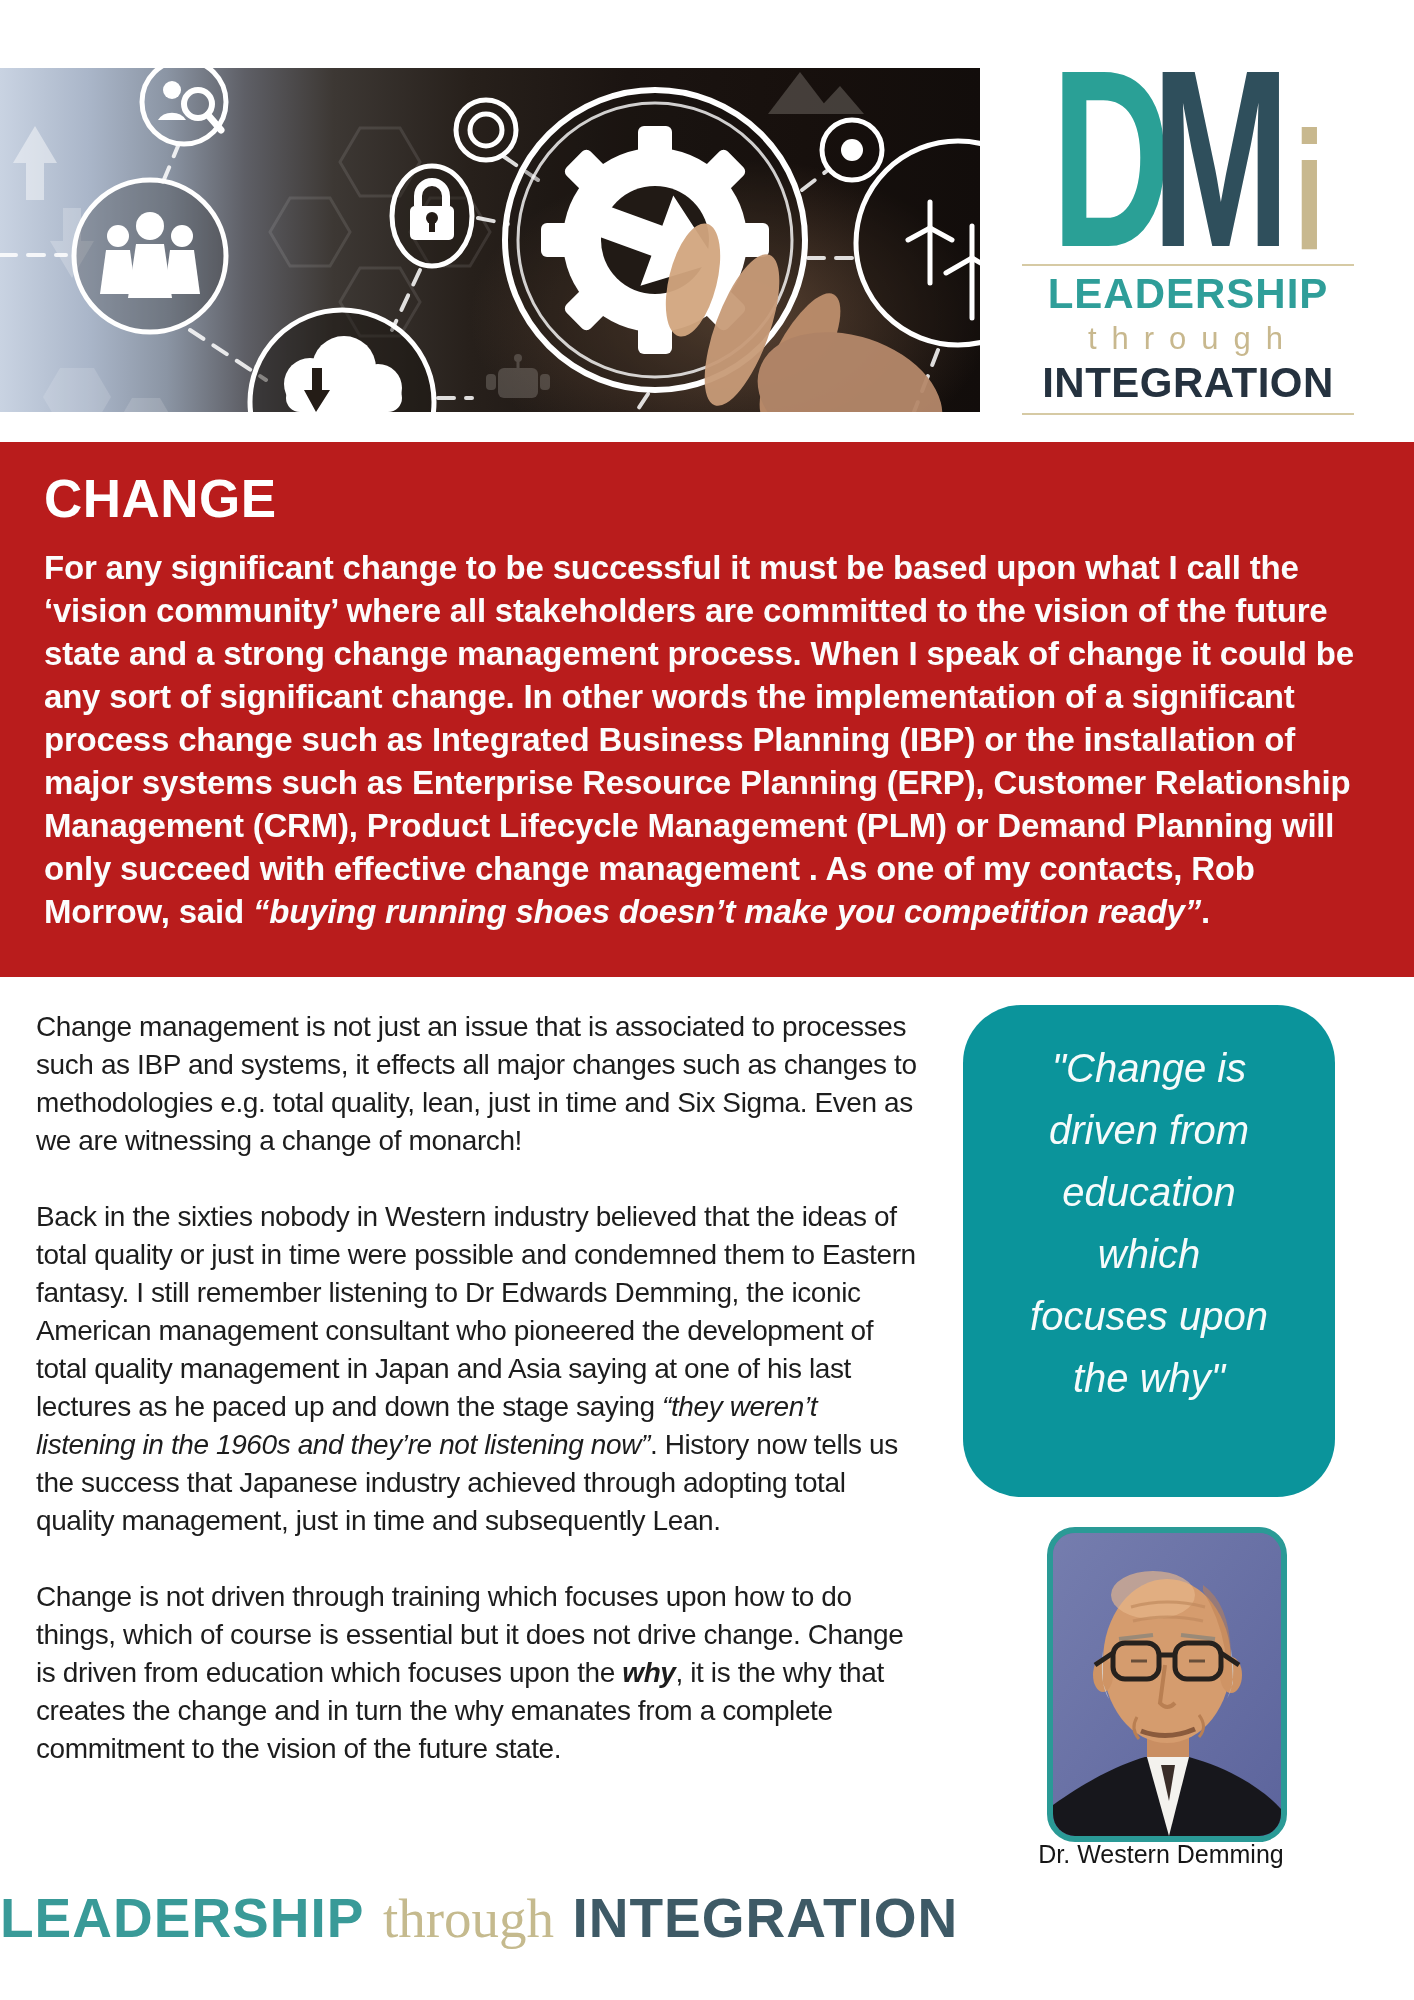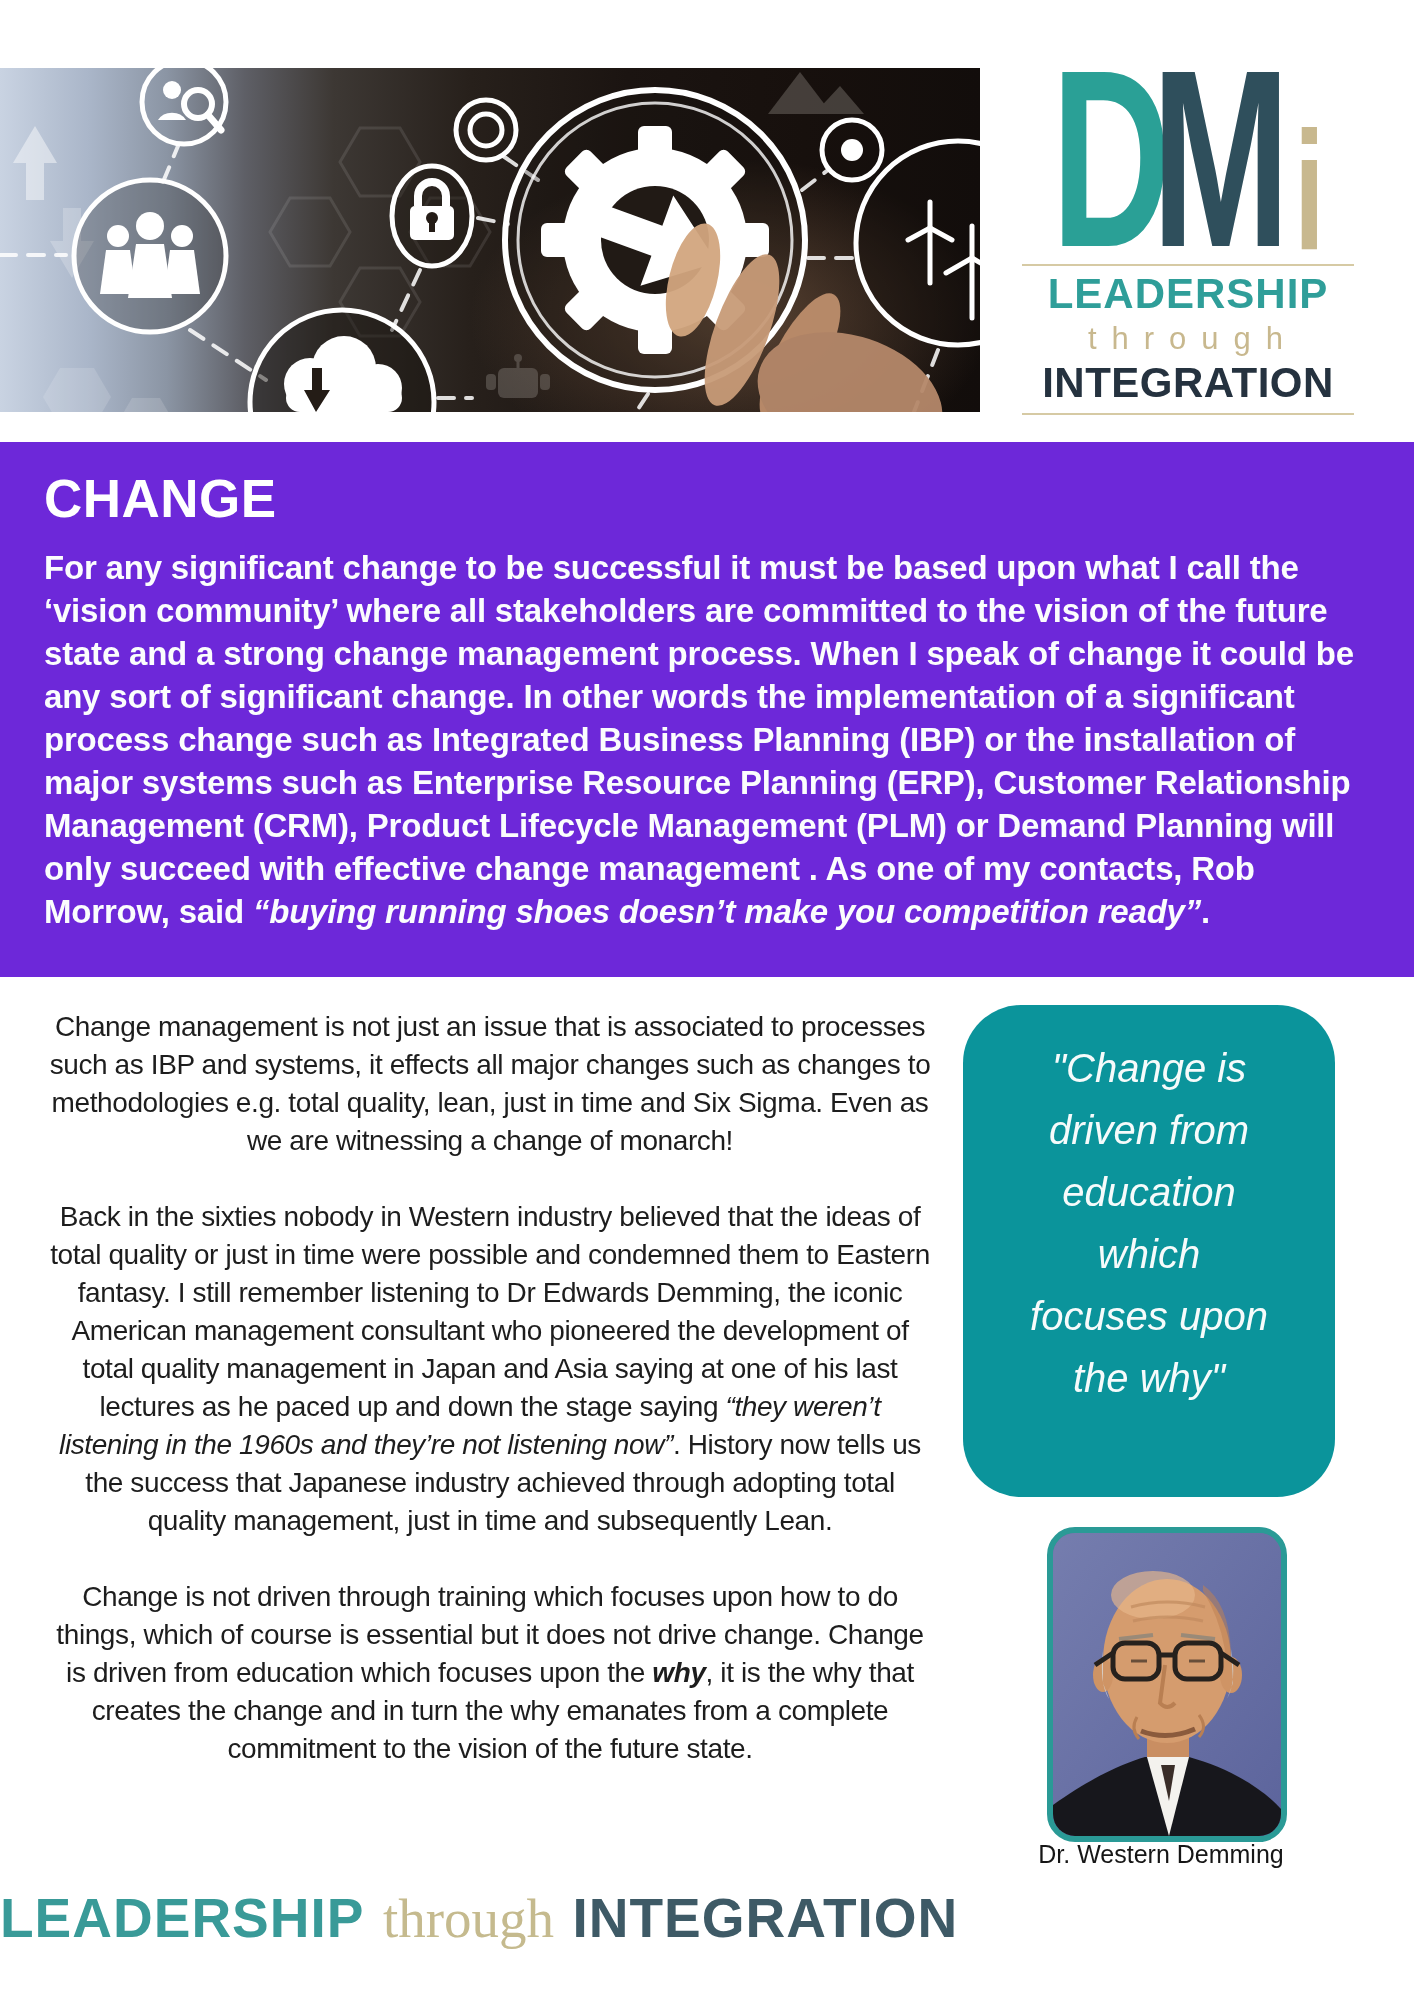--- a/index.html
+++ b/index.html
@@ -17,30 +17,30 @@
            font-weight:bold;line-height:.78;height:188px;}
   .ld{font-size:252px;color:#2aa096;}
   .lm{font-size:252px;color:#2f4f5c;margin-left:-30px;}
   .li{font-size:168px;color:#c8b88e;margin-left:6px;}
   .logo-rule{height:2px;background:#d6caa4;margin:6px 0 4px 0;}
   .logo-leadership{font-size:42px;font-weight:bold;color:#2f9e99;letter-spacing:1px;}
   .logo-through{font-size:31px;color:#c8b88e;letter-spacing:15px;margin:3px 0 2px 10px;}
   .logo-integration{font-size:42px;font-weight:bold;color:#25323f;letter-spacing:.5px;}
 
   
-  .banner{position:absolute;left:0;top:442px;width:1414px;height:535px;background:#6d28d9;
+  .banner{position:absolute;left:0;top:442px;width:1414px;height:535px;background:#b91c1c;
           box-sizing:border-box;padding:26px 44px 0 44px;}
   .banner h1{margin:0;font-size:53px;line-height:1.18;font-weight:bold;color:#ffffff;letter-spacing:.5px;}
   .banner p{margin:15px 0 0 0;font-size:33px;line-height:43px;font-weight:bold;color:#fbfdfd;
             letter-spacing:-.2px;width:1326px;}
   .bi{font-style:italic;}
   .b{font-weight:bold;font-style:italic;}
 
   
-  .col-left{position:absolute;left:48px;top:1008px;width:884px;color:#1d1d1d;text-align:center;}
+  .col-left{position:absolute;left:36px;top:1008px;width:884px;color:#1d1d1d;}
   .col-left p{margin:0 0 38px 0;font-size:28px;line-height:38px;letter-spacing:-.4px;}
 
   
   .quote-box{position:absolute;left:963px;top:1005px;width:372px;height:492px;background:#0b949b;
              border-radius:58px;box-sizing:border-box;padding:32px 66px 0 66px;}
   .quote-box p{margin:0;color:#f6fbfb;font-size:40px;line-height:62px;font-style:italic;text-align:center;}
 
   
   .portrait{position:absolute;left:1047px;top:1527px;width:228px;height:303px;margin:0;
             border:6px solid #2a9a96;border-radius:28px;overflow:hidden;background:#6a6fa5;}

